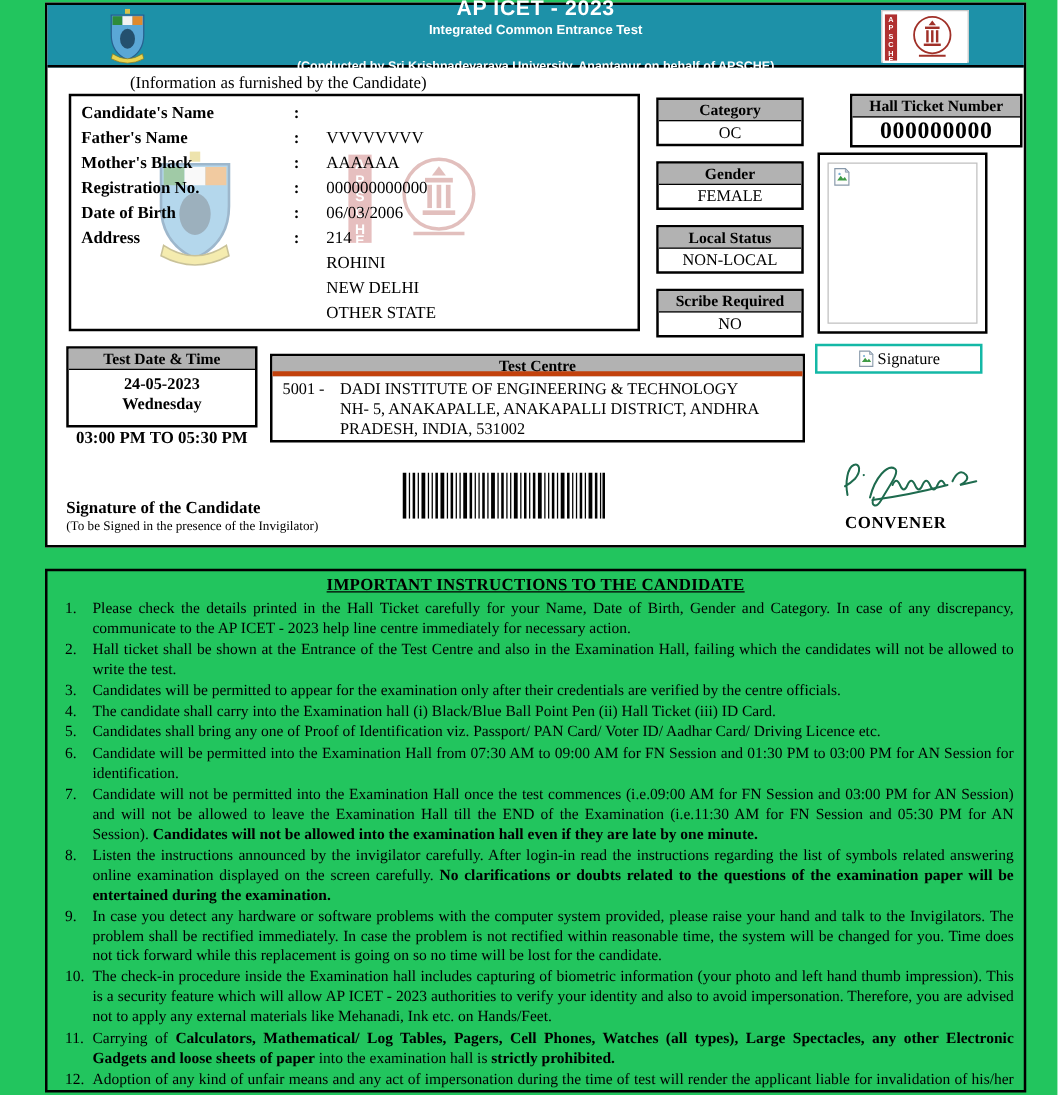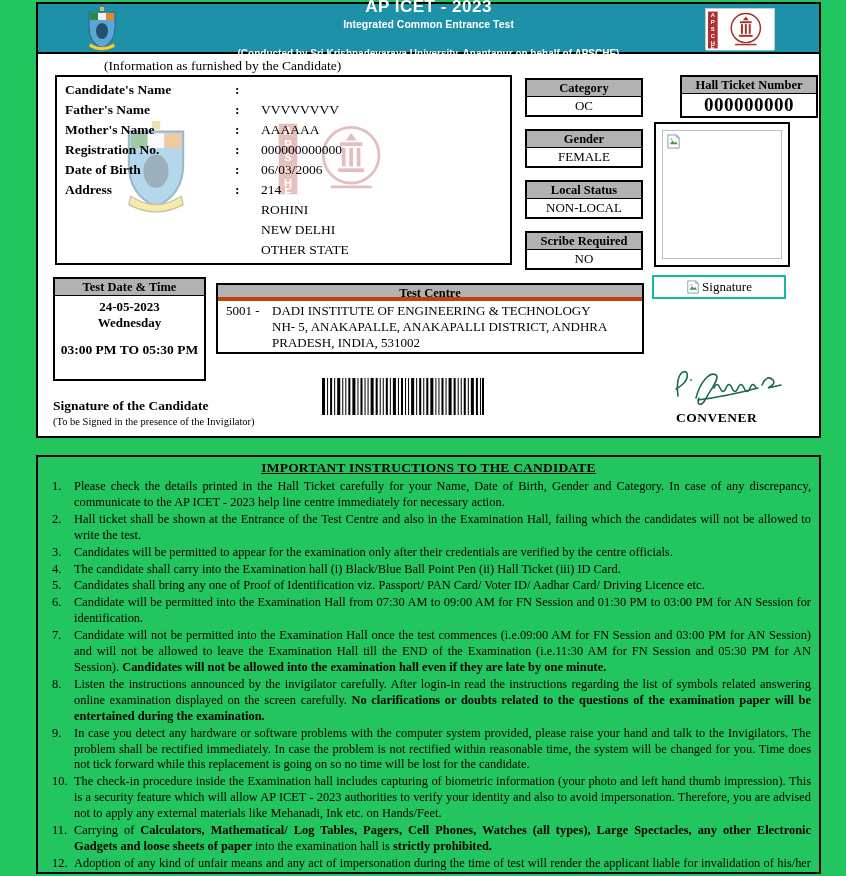--- a/index.html
+++ b/index.html
@@ -52,21 +52,21 @@
 
   
   .photo-box { position:absolute; left:616px; top:118px; width:136px; height:145px;
                border:2px solid #000; padding:6px; }
   .photo-ph  { width:100%; height:100%; border:1px solid #c0c0c0; padding:3px; }
   .sig-box   { position:absolute; left:614px; top:271px; width:134px; height:24px;
                border:2px solid #14b8a6; display:flex; align-items:center;
                justify-content:center; gap:2px; font-size:13px; }
 
   
-  .tdt-box { position:absolute; left:15px; top:273px; width:153px; height:104px;
+  .tdt-box { position:absolute; left:15px; top:273px; width:153px; height:65px;
              border:2px solid #000; }
   .tdt-head { background:#b2b2b2; border-bottom:1px solid #000; text-align:center;
               font-weight:bold; font-size:12.5px; height:17px; line-height:17px; }
   .tdt-body { position:relative; height:61px; text-align:center; }
   .tdt-date { font-weight:bold; font-size:13px; margin-top:3px; }
   .tdt-day  { font-weight:bold; font-size:13px;font-family:Liberation Serif, serif; }
   .tdt-time { position:absolute; left:0; right:0; bottom:2px; font-weight:bold;
               font-size:13.5px; }
   .tc-box { position:absolute; left:178px; top:279px; width:428px; height:71px;
             border:2px solid #000; }
@@ -170,21 +170,21 @@
           <div class="cand-row">
             <div class="cand-label">Candidate's Name</div>
             <div class="cand-colon">:</div>
           </div>
           <div class="cand-row">
             <div class="cand-label">Father's Name</div>
             <div class="cand-colon">:</div>
             <div class="cand-value">VVVVVVVV</div>
           </div>
           <div class="cand-row">
-            <div class="cand-label">Mother's Name</div>
+            <div class="cand-label">Mother's Black</div>
             <div class="cand-colon">:</div>
             <div class="cand-value">AAAAAA</div>
           </div>
           <div class="cand-row">
             <div class="cand-label">Registration No.</div>
             <div class="cand-colon">:</div>
             <div class="cand-value">000000000000</div>
           </div>
           <div class="cand-row">
             <div class="cand-label">Date of Birth</div>

